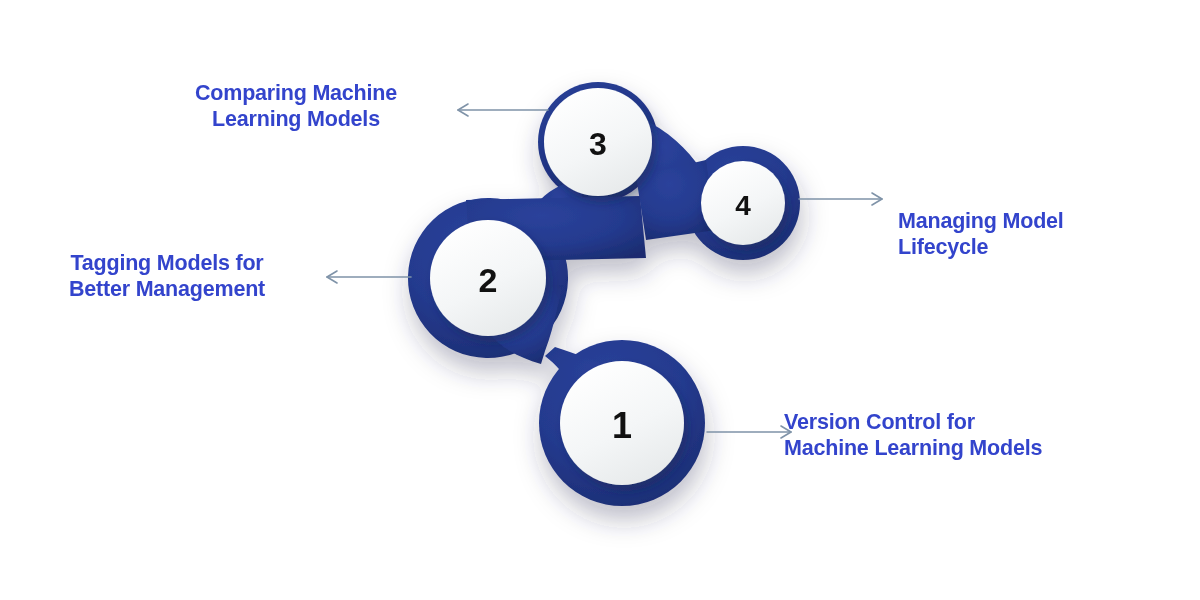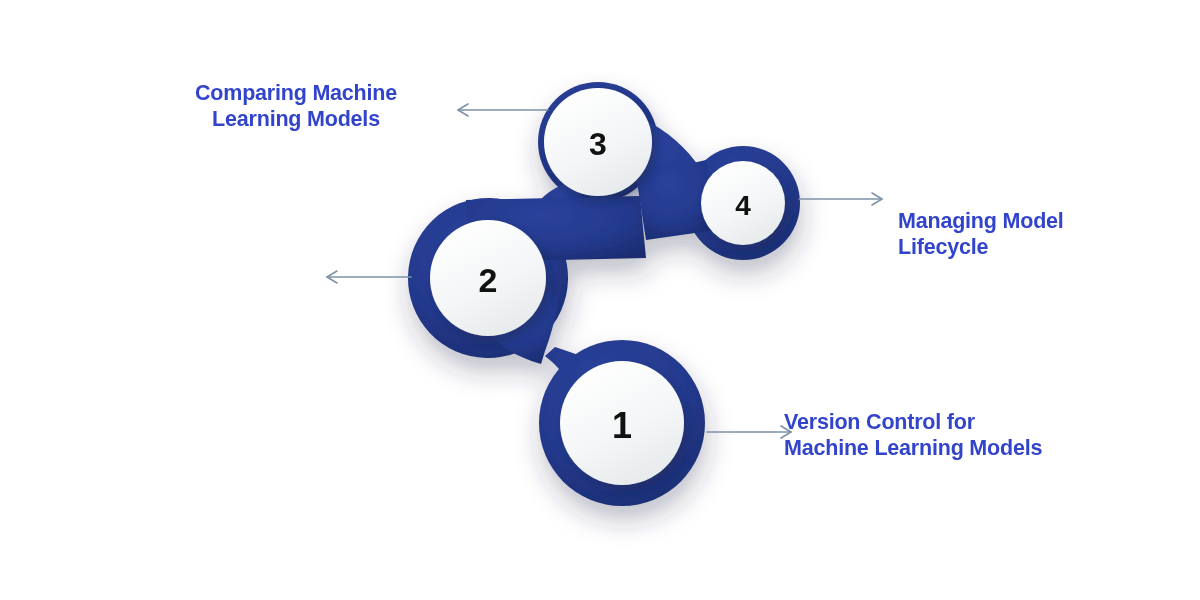--- a/index.html
+++ b/index.html
@@ -187,20 +187,22 @@
       <g>
         <line x1="799" y1="199" x2="882" y2="199"></line>
         <polyline points="872,193 882,199 872,205" stroke-linejoin="round"></polyline>
       </g>
     </g>
   </svg>
 
   <div id="label-3" class="node-label label-left">Comparing Machine
 Learning Models</div>
 
+  <div id="label-2" class="node-label label-left">Tagging Models for
+Better Management</div>
 
   <div id="label-4" class="node-label label-right">Managing Model
 Lifecycle</div>
 
   <div id="label-1" class="node-label label-right">Version Control for
 Machine Learning Models</div>
 
 </div>
 
 </body></html>

